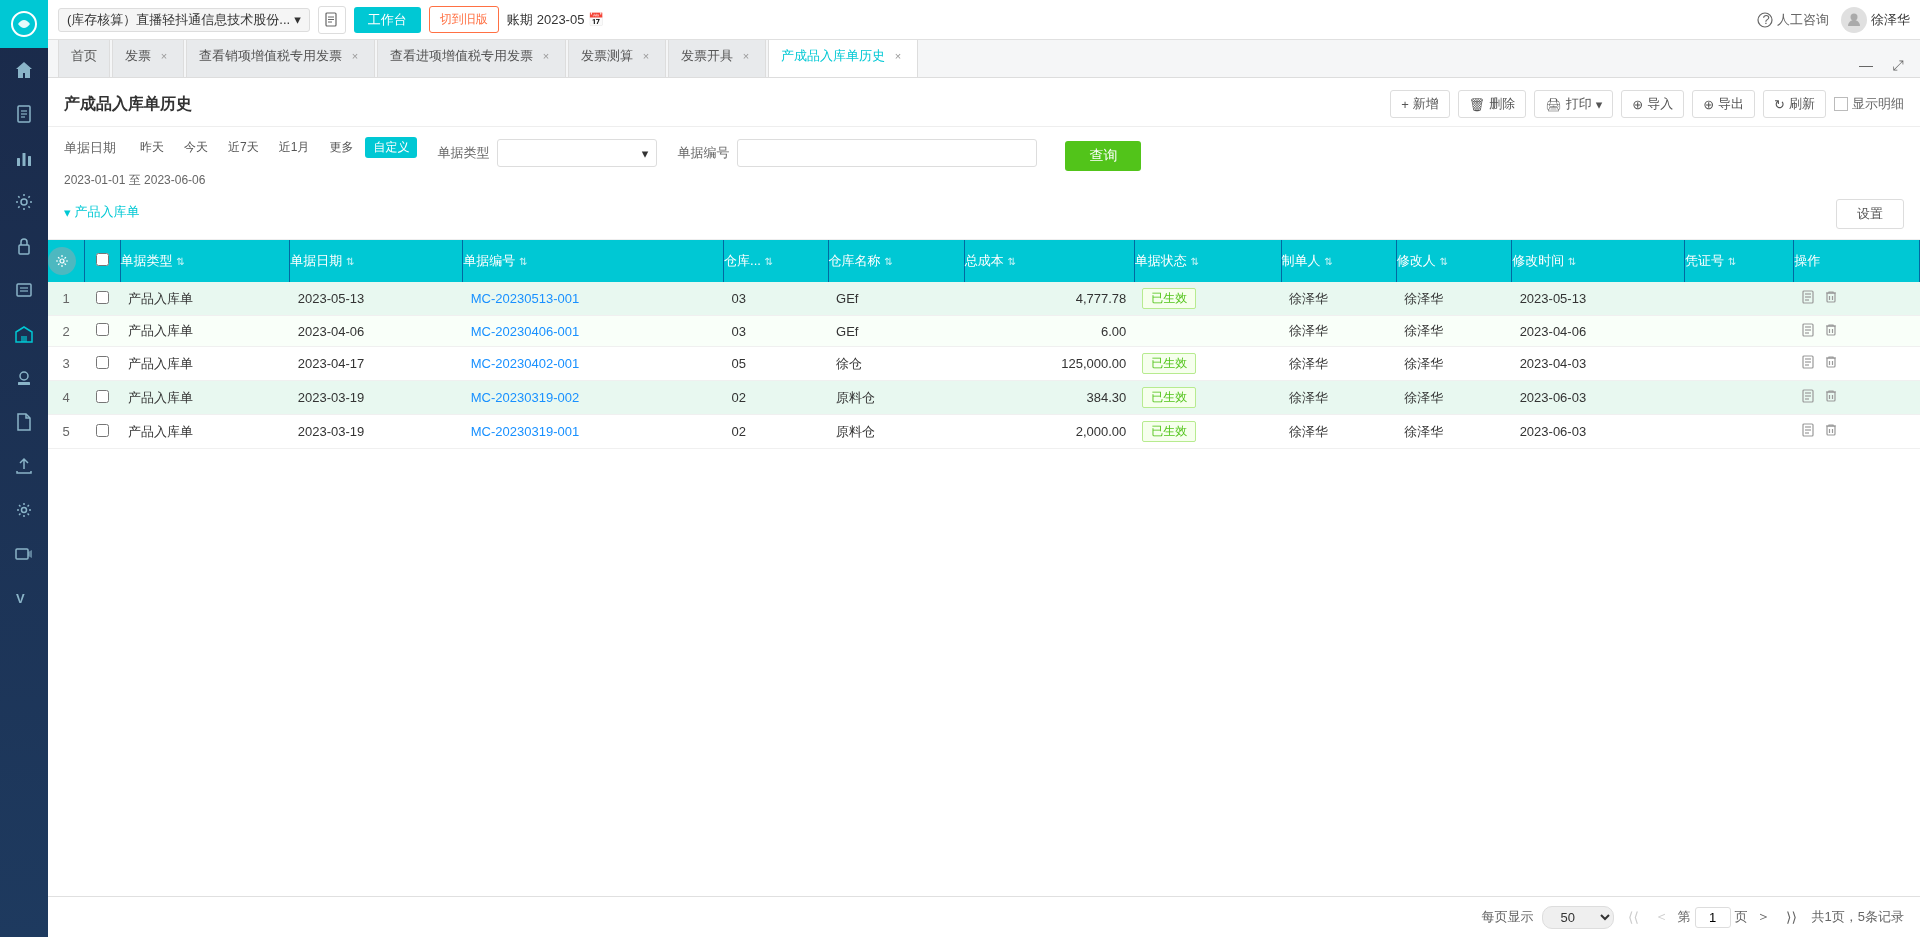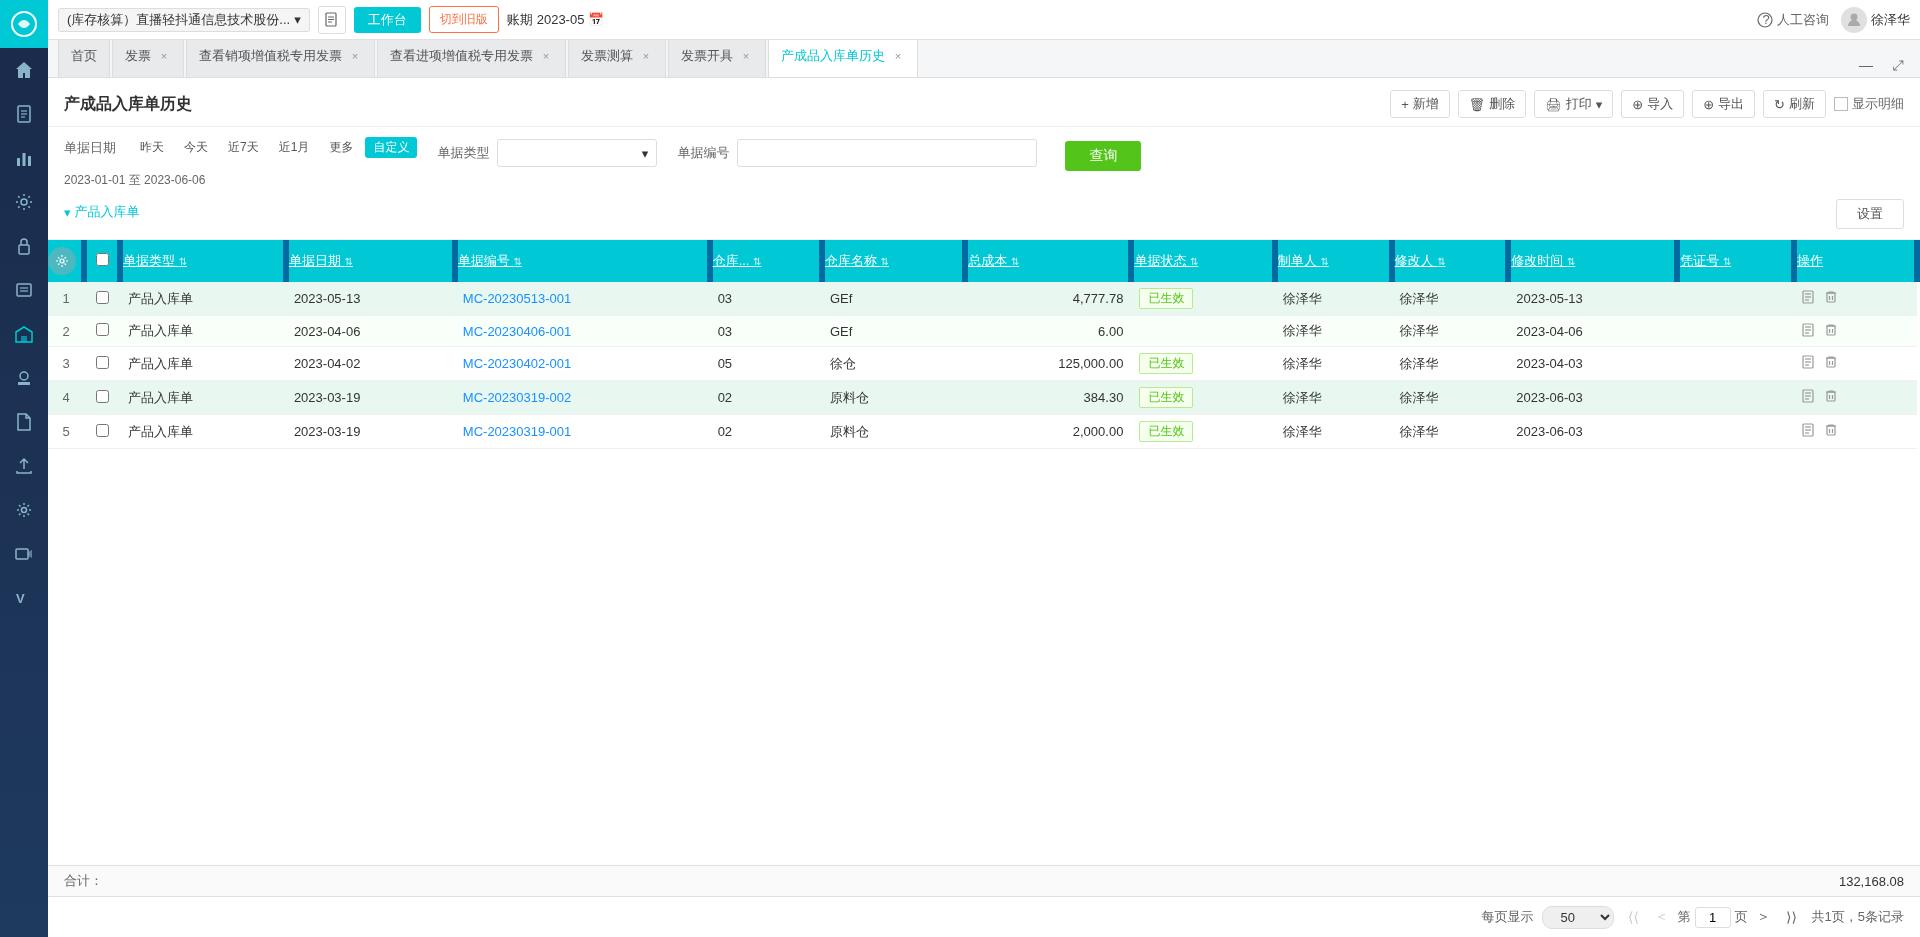--- a/index.html
+++ b/index.html
@@ -57,21 +57,21 @@
     .filter-select { border: 1px solid #ddd; border-radius: 3px; padding: 3px 8px; font-size: 13px; color: #333; min-width: 120px; background: #fff; cursor: pointer; display: flex; align-items: center; justify-content: space-between; }
     .filter-input { border: 1px solid #ddd; border-radius: 3px; padding: 3px 8px; font-size: 13px; color: #333; min-width: 200px; outline: none; }
     .expand-btn { display: flex; align-items: center; gap: 4px; color: #00c8d4; cursor: pointer; font-size: 13px; border: none; background: none; }
     .query-btn { background: #52c41a; color: #fff; border: none; border-radius: 3px; padding: 6px 24px; cursor: pointer; font-size: 14px; }
     .set-btn { background: #fff; color: #555; border: 1px solid #ddd; border-radius: 3px; padding: 5px 20px; cursor: pointer; font-size: 13px; margin-top: 4px; }
 
     
     .table-wrapper { flex: 1; overflow: auto; padding: 0; }
     table { width: 100%; border-collapse: collapse; }
     thead tr { background: #00c8d4; color: #fff; }
-    thead th { padding: 7px 0; text-align: left; font-weight: normal; font-size: 13px; border-right: 6px solid #0369a1; white-space: nowrap; cursor: pointer; text-decoration: underline; }
+    thead th { padding: 7px 0; text-align: left; font-weight: normal; font-size: 13px; border-right: 1px solid #0369a1; white-space: nowrap; cursor: pointer; }
     thead th:first-child { width: 36px; text-align: center; }
     thead th .sort-icon { font-size: 10px; opacity: 0.8; }
     tbody tr { border-bottom: 1px solid #f0f0f0; }
     tbody tr:nth-child(even) { background: #f9fff9; }
     tbody tr.highlighted { background: #e8f8f0; }
     tbody td { padding: 6px 8px; font-size: 13px; color: #333; white-space: nowrap; }
     tbody td:first-child { text-align: center; color: #666; }
     tbody td.link { color: #1890ff; cursor: pointer; text-decoration: none; }
     .status-badge { display: inline-block; padding: 1px 8px; border-radius: 2px; font-size: 12px; }
     .status-active { background: #f6ffed; color: #52c41a; border: 1px solid #b7eb8f; }
@@ -449,21 +449,21 @@
                       <line x1="8.5" y1="6" x2="8.5" y2="10"></line>
                     </svg>
           </span>
         </div>
       </td>
     </tr>
             <tr>
       <td style="text-align:center; color:#666;">3</td>
       <td style="text-align:center;"><input type="checkbox" style=""></td>
       <td>产品入库单</td>
-      <td>2023-04-02</td>
+      <td>2023-04-17</td>
       <td class="link">MC-20230402-001</td>
       <td>05</td>
       <td>徐仓</td>
       <td style="text-align:right;">125,000.00</td>
       <td><span class="status-badge status-active">已生效</span></td>
       <td>徐泽华</td>
       <td>徐泽华</td>
       <td>2023-04-03</td>
       <td></td>
       <td>
@@ -557,24 +557,20 @@
                       <line x1="8.5" y1="6" x2="8.5" y2="10"></line>
                     </svg>
           </span>
         </div>
       </td>
     </tr>
           </tbody>
       </table>
     </div>
 
-    <div class="table-footer">
-      <span class="footer-total-label">合计：</span>
-      <span class="footer-total-value">132,168.08</span>
-    </div>
 
     <div class="pagination-bar">
       <span class="page-size-label">每页显示</span>
       <select class="page-size-select">
         <option value="50">50</option>
         <option value="10">10</option>
         <option value="20">20</option>
         <option value="100">100</option>
       </select>
       <div class="page-nav">

